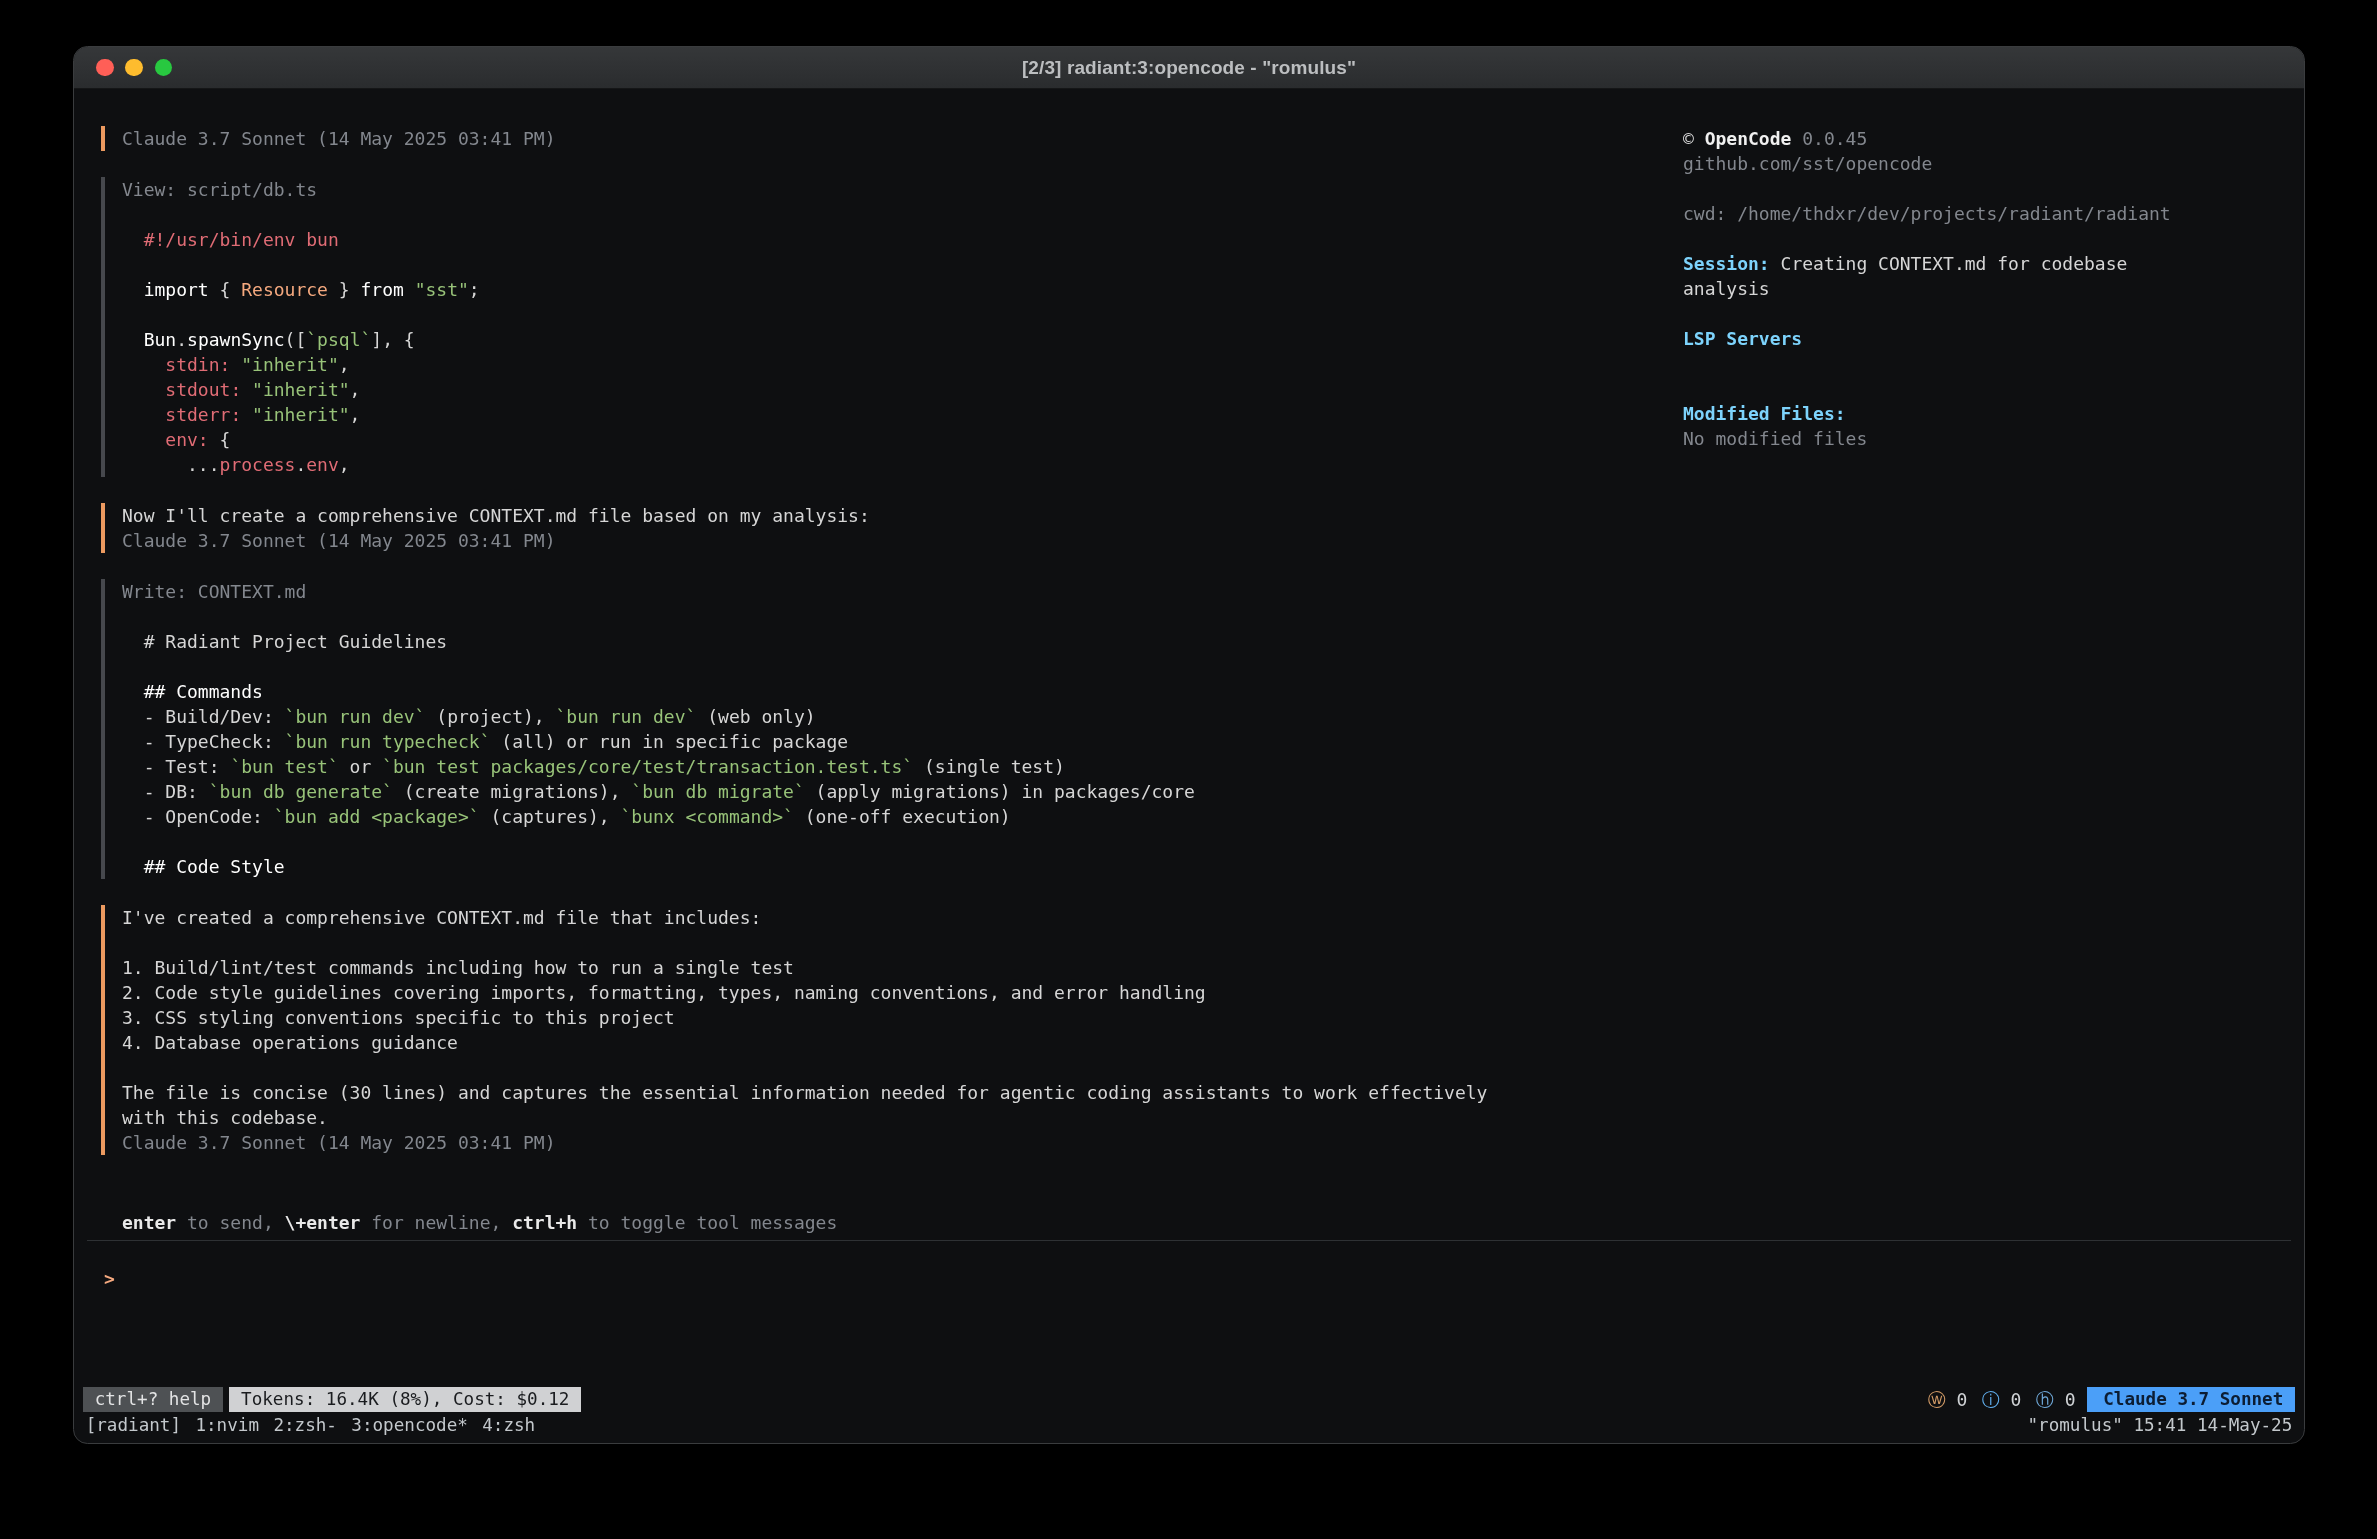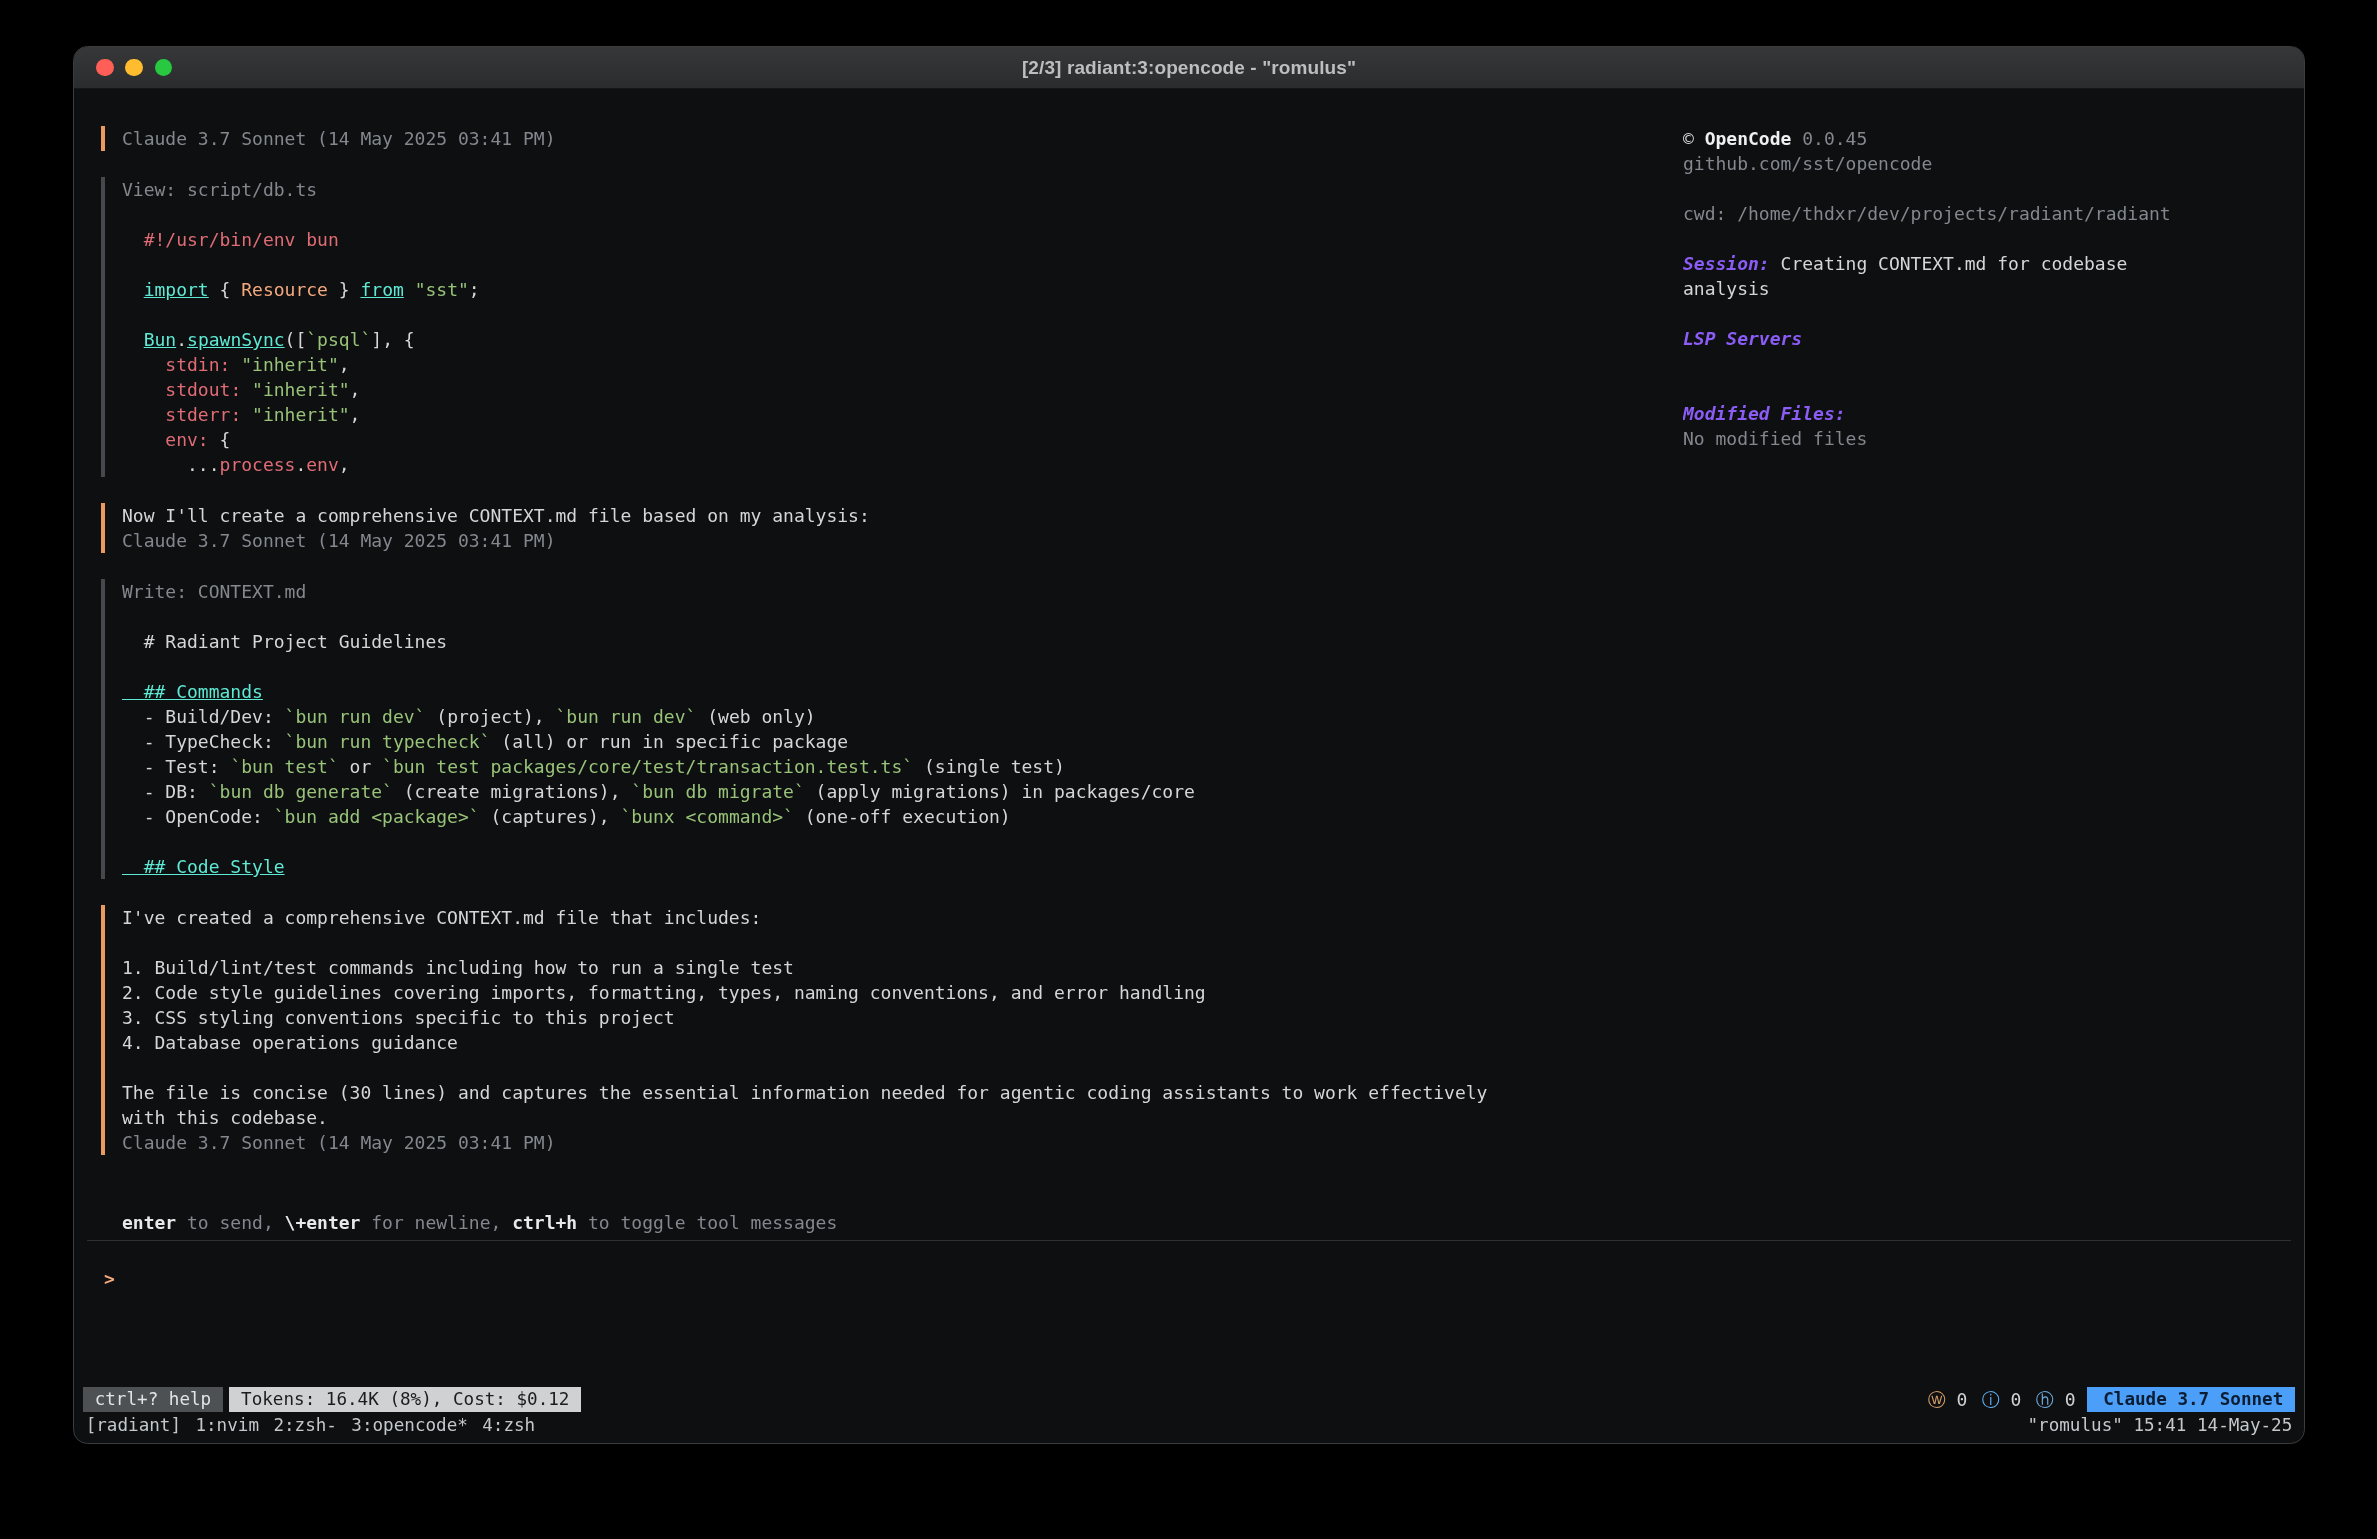--- a/index.html
+++ b/index.html
@@ -37,24 +37,24 @@
   .top-row { flex:1; min-height:0; display:flex; overflow:hidden; }
   .chat-col { flex:1; min-width:0; padding:37px 0 0 27px; overflow:hidden; }
   .block { border-left:4.6px solid transparent; padding-left:17px; margin-bottom:26px; }
   .bar-orange { border-left-color:#ec9a60; }
   .bar-gray   { border-left-color:#46484d; }
   .line { white-space:pre; min-height:25px; }
 
   .c-fg     { color:#d6d6d6; }
   .c-dim    { color:#83878e; }
   .c-red    { color:#e06c75; }
-  .c-blue   { color:#5eead4;text-decoration:underline; }
+  .c-blue   { color:#ffffff; }
   .c-green  { color:#98c379; }
   .c-orange { color:#f5a97f; }
-  .c-obold  { color:#8b5cf6; font-weight:bold;font-style:italic; }
+  .c-obold  { color:#7dd3fc; font-weight:bold; }
   .c-wbold  { color:#f0f0f0; font-weight:bold; }
   .c-bold   { color:#e9e9e9; font-weight:bold; }
 
   .sidebar { flex:0 0 621px; padding:37px 26px 0 0; overflow:hidden; }
 
   
   .help-row { flex:0 0 25px; padding-left:48px; white-space:pre; }
   .sep { border-top:1.3px solid #2e3134; margin:5.2px 13px 0 13px; }
   .input-area { flex:0 0 137px; padding:25px 0 0 30px; }
   .prompt-symbol { color:#f5a97f; font-weight:bold; }

